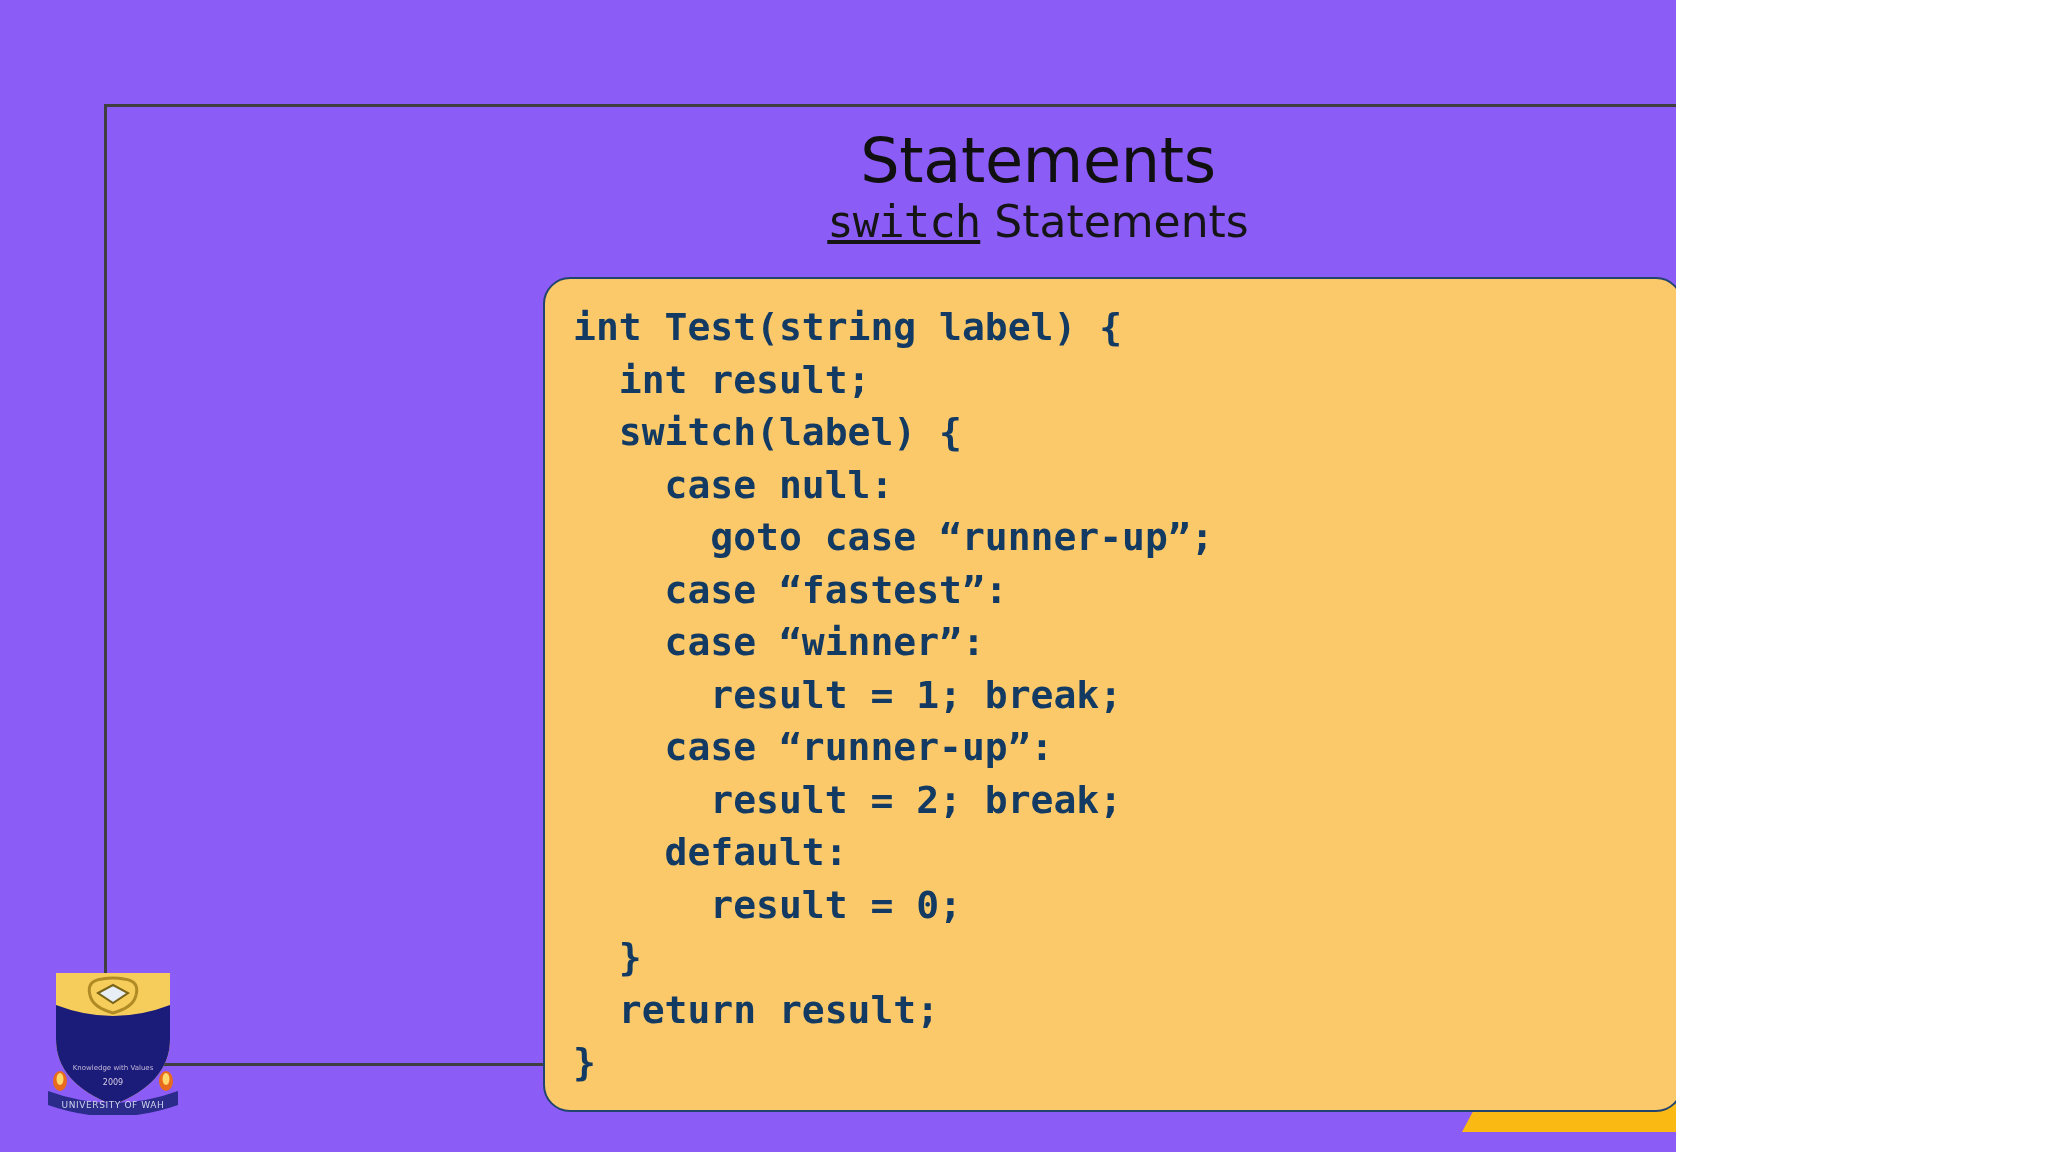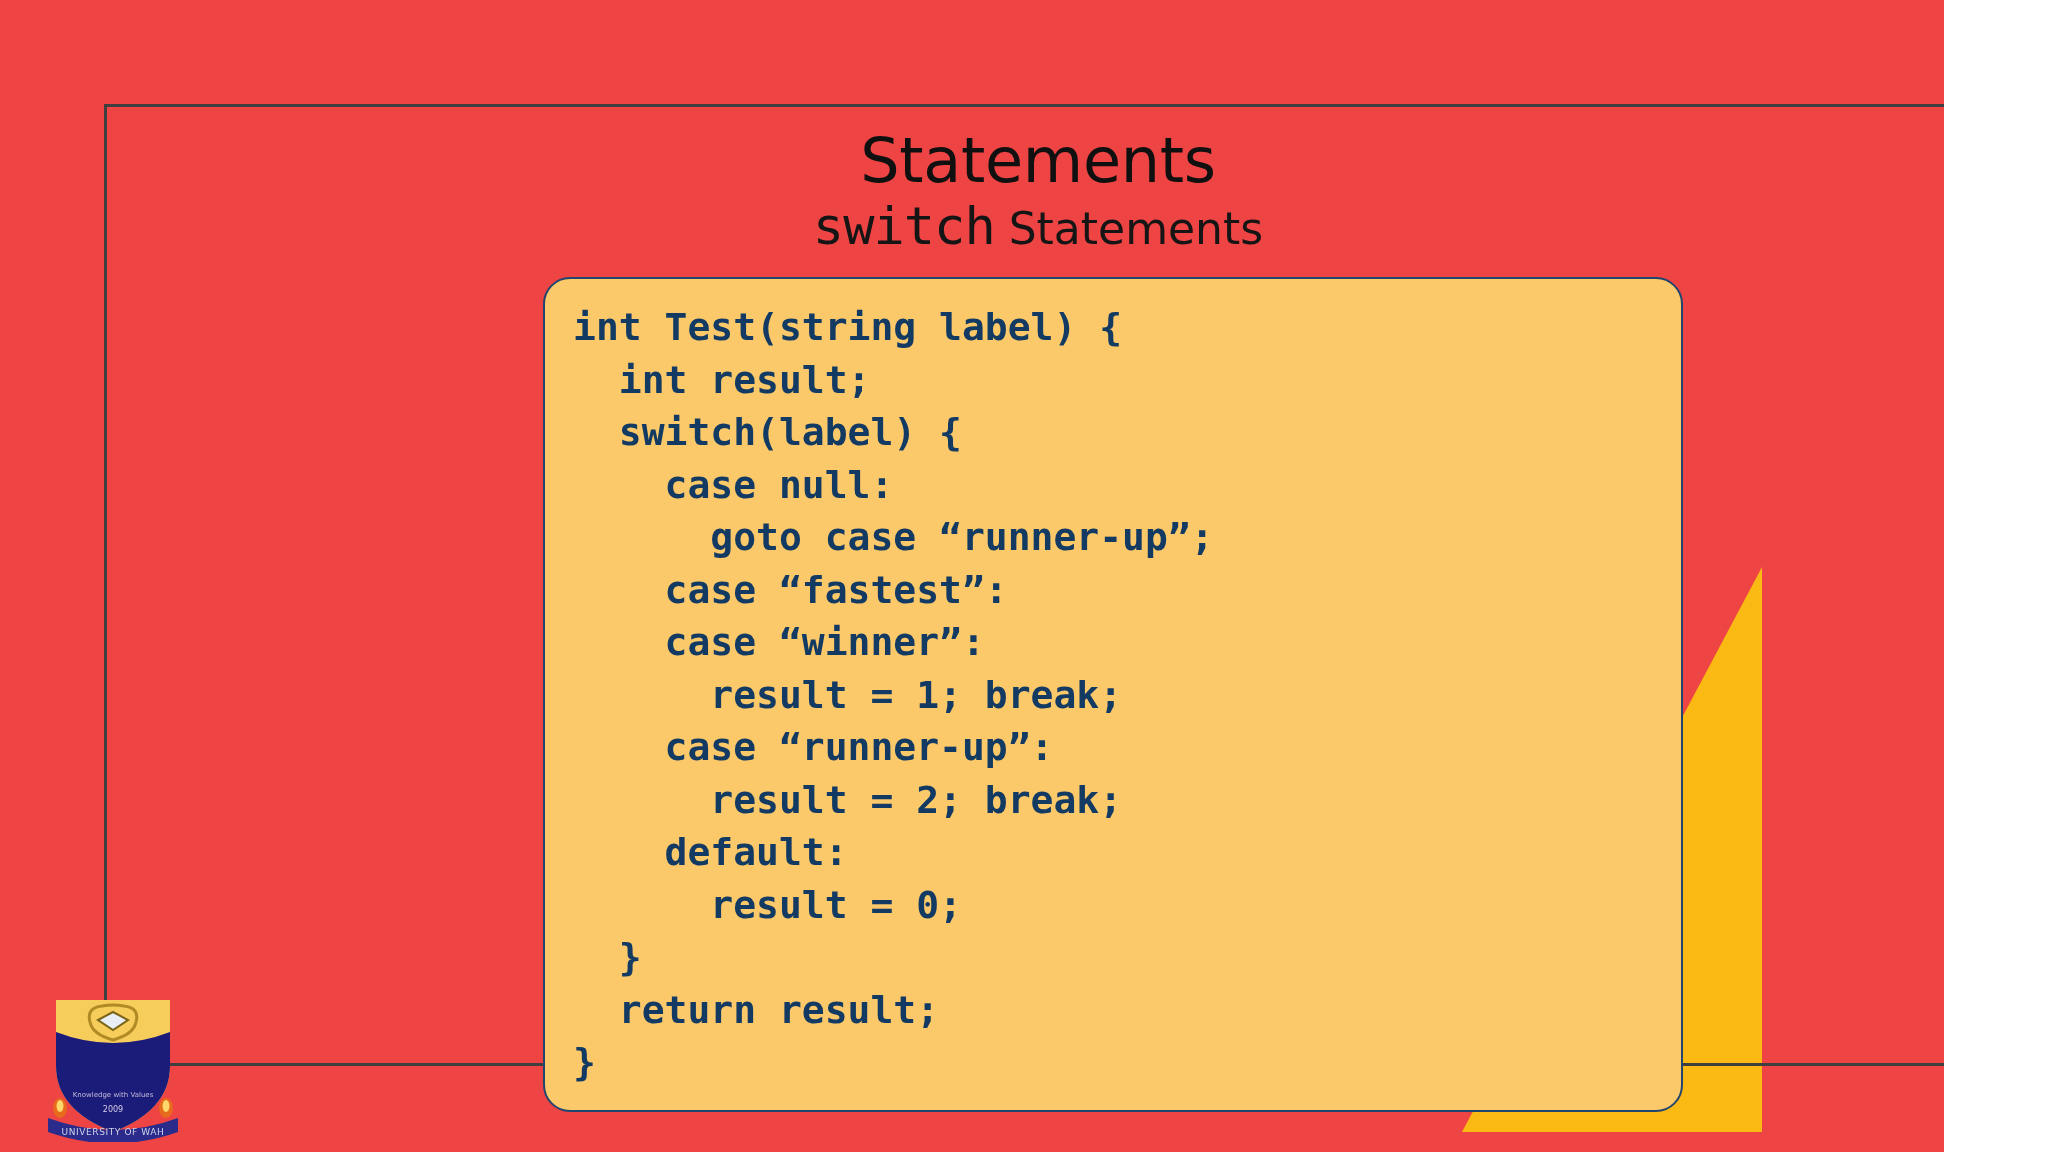--- a/index.html
+++ b/index.html
@@ -13,23 +13,23 @@
     position: relative;
     overflow: hidden;
     font-family: "DejaVu Sans", sans-serif;
   }
 
   
   #slide {
     position: absolute;
     left: 0;
     top: 0;
-    width: 1944px;
+    width: 1676px;
     height: 1152px;
-    background: #ef4444;
+    background: #8b5cf6;
     overflow: hidden;
   }
 
   
   .deco-triangle {
     position: absolute;
     left: 1462px;
     top: 567px;
     width: 300px;
     height: 565px;
@@ -71,23 +71,24 @@
     font-family: "DejaVu Sans", sans-serif;
     font-size: 44px;
     font-weight: 400;
     color: #151515;
     line-height: 1.18;
     margin-top: 2px;
     white-space: nowrap;
   }
   .mono-kw {
     font-family: "DejaVu Sans Mono", monospace;
-    font-size: 52px;
+    font-size: 44px;
     font-weight: 400;
     letter-spacing: -1px;
+    text-decoration: underline;
   }
 
   
   .code-panel {
     position: absolute;
     left: 543px;
     top: 277px;
     width: 1140px;
     height: 835px;
     background: #fbc96a;
@@ -108,21 +109,21 @@
     line-height: 52.5px;
     white-space: pre;
     letter-spacing: 0px;
   }
   .code-line { white-space: pre; }
 
   
   .logo {
     position: absolute;
     left: 40px;
-    top: 992px;
+    top: 965px;
     width: 146px;
     height: 150px;
     z-index: 6;
   }
 </style>
 </head>
 <body>
 
 <div id="slide">
 

